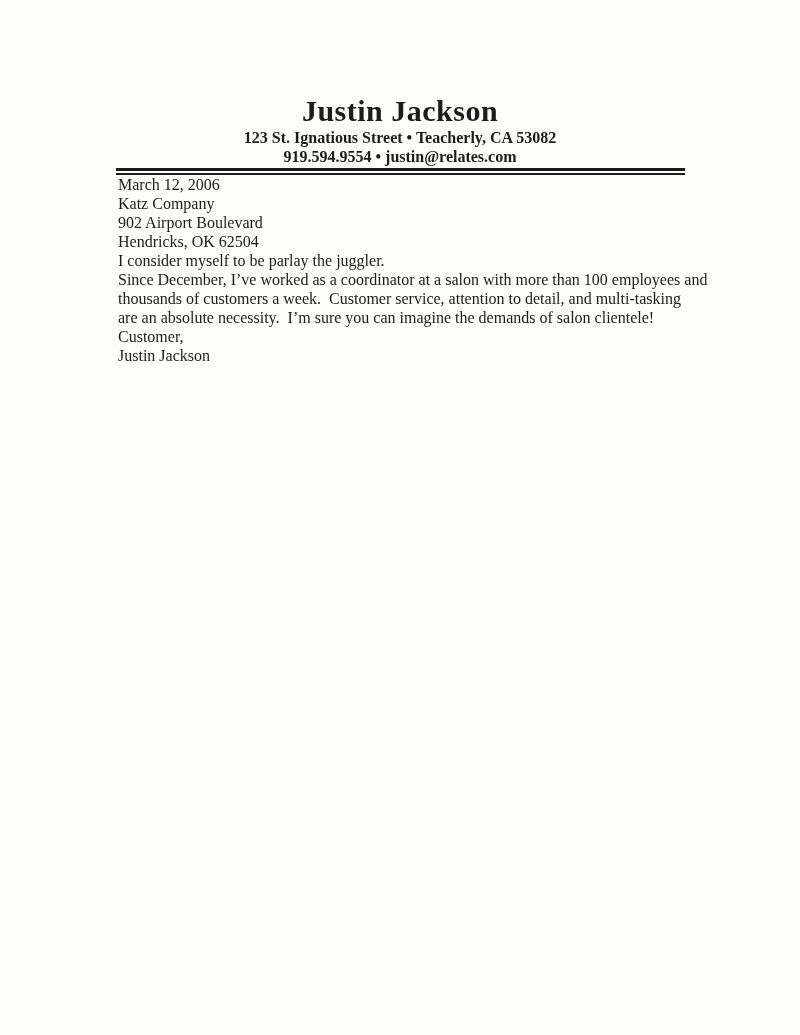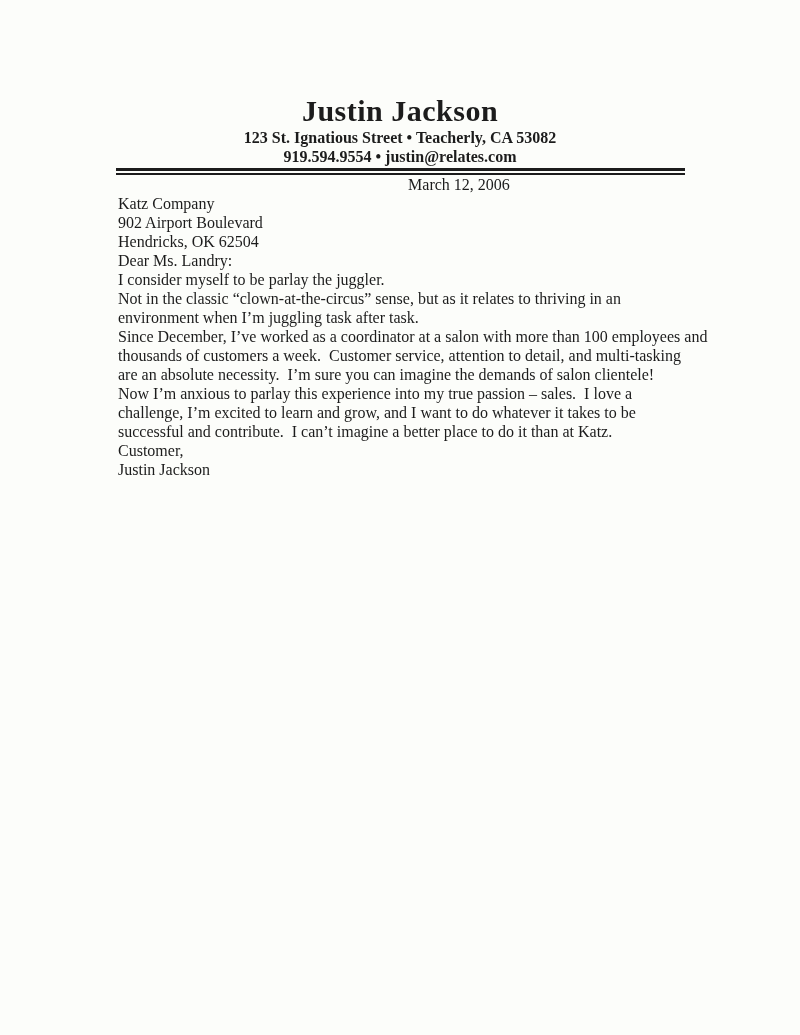--- a/index.html
+++ b/index.html
@@ -54,21 +54,21 @@
   
   .content {
     padding-left: 118px;
     font-size: 16px;
     line-height: 19px;
   }
   .content .block {
     margin: 0;
     white-space: pre-wrap;
   }
-  .date-line      { margin-top: 3px; text-align: center; }
+  .date-line      { margin-top: 3px; }
   .recipient      { margin-top: 36px; }
   .salutation     { margin-top: 36px; }
   .para-1         { margin-top: 28px; }
   .para           { margin-top: 18px; }
   .closing        { margin-top: 30px; }
   .signature-name { margin-top: 57px; }
 </style>
 </head>
 <body>
 
@@ -85,34 +85,28 @@
     </div>
   </div>
 
   <div class="content">
     <p class="block date-line">March 12, 2006</p>
 
     <p class="block recipient">Katz Company
 902 Airport Boulevard
 Hendricks, OK 62504</p>
 
-    <p class="block salutation">Dear Ms. Landry:</p>
 
     <p class="block para-1">I consider myself to be parlay the juggler.</p>
 
-    <p class="block para">Not in the classic “clown-at-the-circus” sense, but as it relates to thriving in an
-environment when I’m juggling task after task.</p>
 
     <p class="block para">Since December, I’ve worked as a coordinator at a salon with more than 100 employees and
 thousands of customers a week.  Customer service, attention to detail, and multi-tasking
 are an absolute necessity.  I’m sure you can imagine the demands of salon clientele!</p>
 
-    <p class="block para">Now I’m anxious to parlay this experience into my true passion – sales.  I love a
-challenge, I’m excited to learn and grow, and I want to do whatever it takes to be
-successful and contribute.  I can’t imagine a better place to do it than at Katz.</p>
 
 
     <p class="block closing">Customer,</p>
 
     <p class="block signature-name">Justin Jackson</p>
   </div>
 
 </div>
 
 </body></html>

